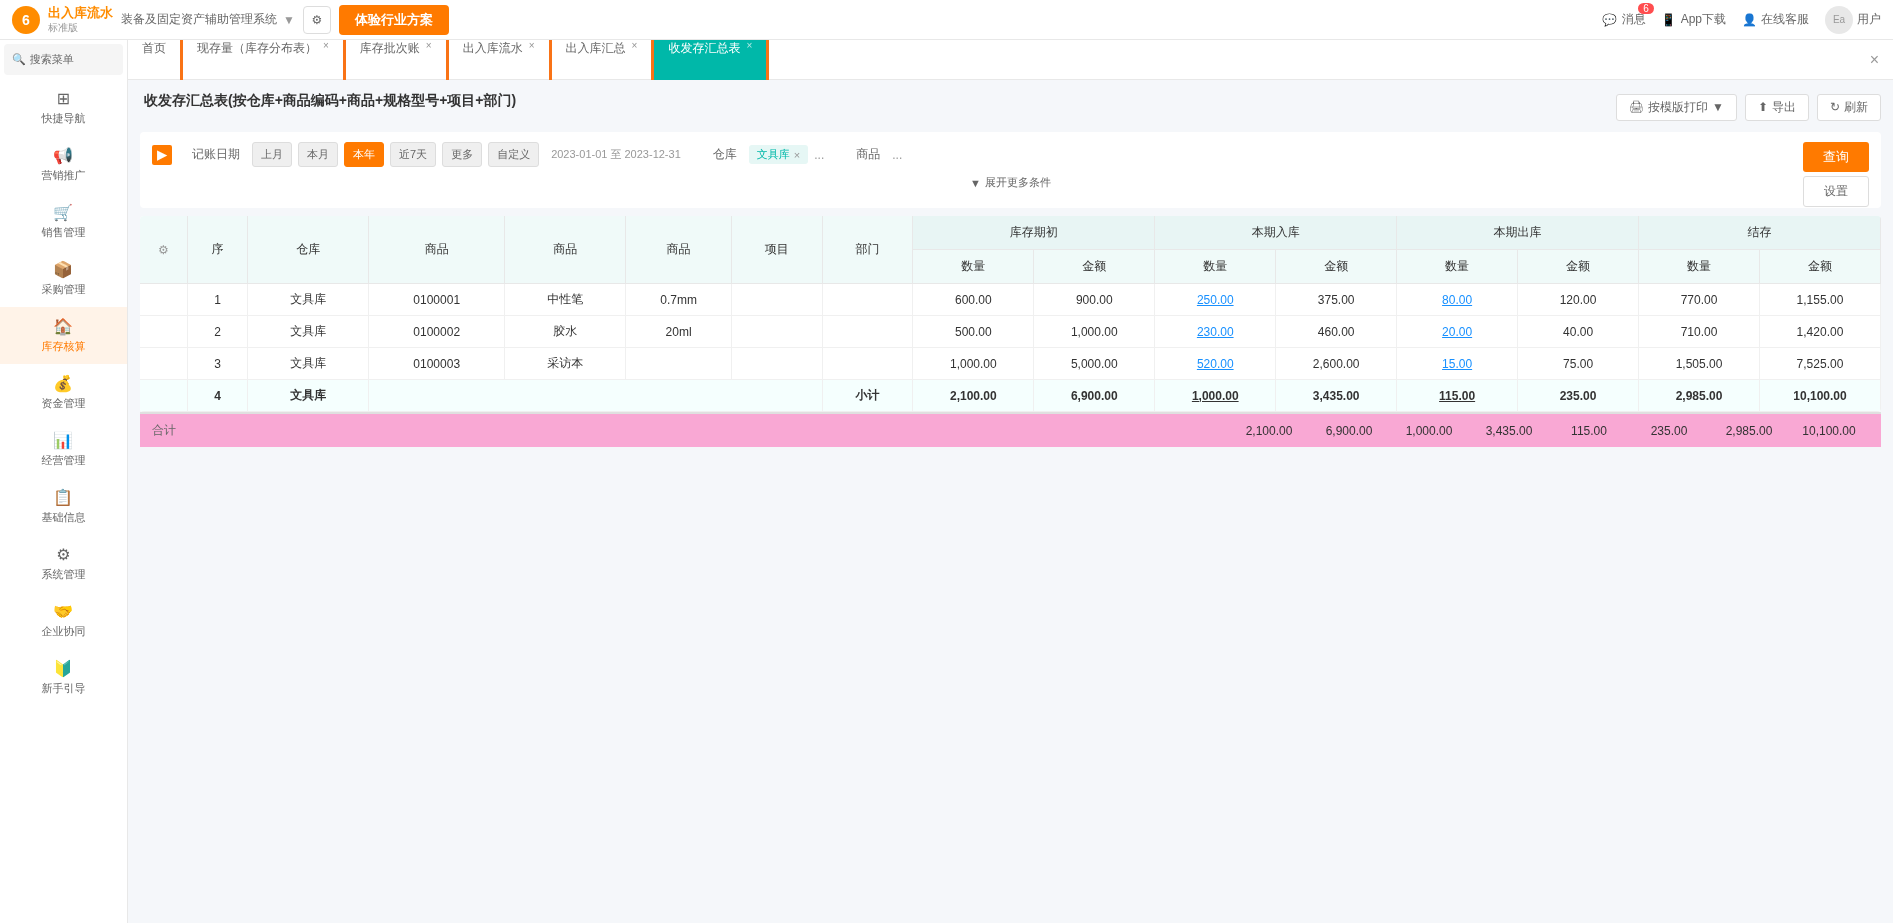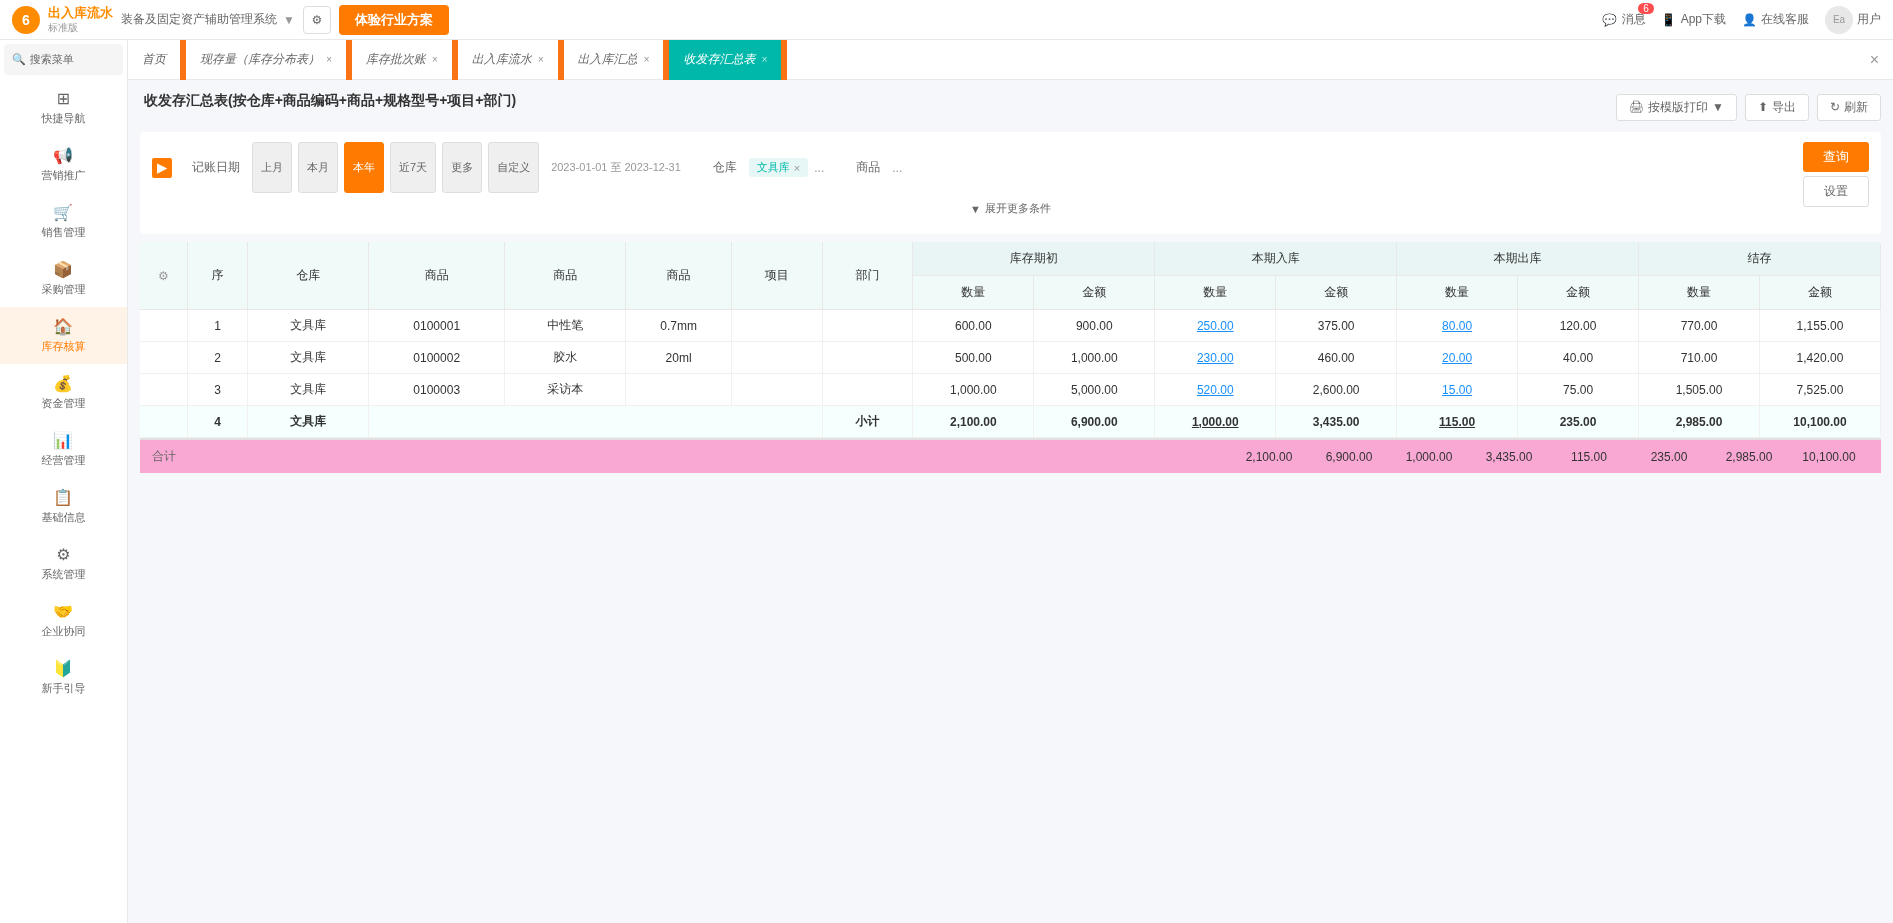--- a/index.html
+++ b/index.html
@@ -26,31 +26,31 @@
     .header-right { display: flex; align-items: center; gap: 16px; color: #666; font-size: 12px; }
     .header-right-item { display: flex; align-items: center; gap: 4px; cursor: pointer; position: relative; }
     .badge { background: #ff4d4f; color: white; border-radius: 10px; padding: 0 5px; font-size: 10px; position: absolute; top: -8px; right: -8px; }
     .user-avatar { width: 28px; height: 28px; background: #e8e8e8; border-radius: 50%; display: flex; align-items: center; justify-content: center; color: #999; font-size: 10px; }
     .sidebar-item { display: flex; flex-direction: column; align-items: center; padding: 10px 6px; cursor: pointer; color: #666; font-size: 11px; gap: 3px; transition: background 0.2s; }
     .sidebar-item.active { background: #fff3e8; color: #ff7a00; }
     .sidebar-item .icon { font-size: 16px; }
     .sidebar-search { display: flex; align-items: center; gap: 4px; padding: 8px; background: #f5f5f5; margin: 4px; border-radius: 4px; cursor: pointer; color: #666; font-size: 11px; }
 
     
-    .tab-item { display: flex; align-items: center; padding: 0 14px; height: 40px; cursor: pointer; color: #666; font-size: 12px; border-right: 6px solid #f97316; gap: 6px; white-space: nowrap; font-style: italic; }
+    .tab-item { display: flex; align-items: flex-start; padding: 0 14px; height: 40px; cursor: pointer; color: #666; font-size: 12px; border-right: 3px solid #f97316; gap: 6px; white-space: nowrap; }
     .tab-item.active { background: #00b8a9; color: white; }
     .tab-close { font-size: 10px; cursor: pointer; opacity: 0.7; }
     .top-close-btn { margin-left: auto; padding: 0 14px; cursor: pointer; color: #999; font-size: 16px; }
 
     
     .page-title { font-size: 14px; font-weight: bold; color: #333; margin-bottom: 12px; padding: 0 4px; }
     .filter-row { display: flex; align-items: center; gap: 12px; flex-wrap: wrap; }
     .filter-label { color: #666; font-size: 12px; }
     .date-filters { display: flex; align-items: center; gap: 6px; }
-    .date-btn { padding: 17px 8px; border: 1px solid #ddd; border-radius: 3px; cursor: pointer; color: #666; font-size: 11px; }
+    .date-btn { padding: 4px 8px; border: 1px solid #ddd; border-radius: 3px; cursor: pointer; color: #666; font-size: 11px; }
     .date-btn.active { background: #ff7a00; color: white; border-color: #ff7a00; }
     .date-range { color: #999; font-size: 11px; }
     .warehouse-filter { display: flex; align-items: center; gap: 6px; }
     .filter-tag { background: #e6f7f5; color: #00b8a9; padding: 2px 8px; border-radius: 3px; display: flex; align-items: center; gap: 4px; font-size: 11px; }
     .filter-tag-close { cursor: pointer; color: #999; }
     .filter-more { color: #999; cursor: pointer; }
     .goods-filter { display: flex; align-items: center; gap: 6px; }
     .expand-btn { display: flex; align-items: center; gap: 4px; color: #666; cursor: pointer; font-size: 11px; margin: 8px auto; width: fit-content; }
     .btn-secondary { padding: 4px 12px; border: 1px solid #ddd; border-radius: 3px; cursor: pointer; color: #666; background: white; font-size: 12px; display: flex; align-items: center; gap: 4px; }
     .btn-query { padding: 6px 20px; background: #ff7a00; color: white; border: none; border-radius: 3px; cursor: pointer; font-size: 13px; }

